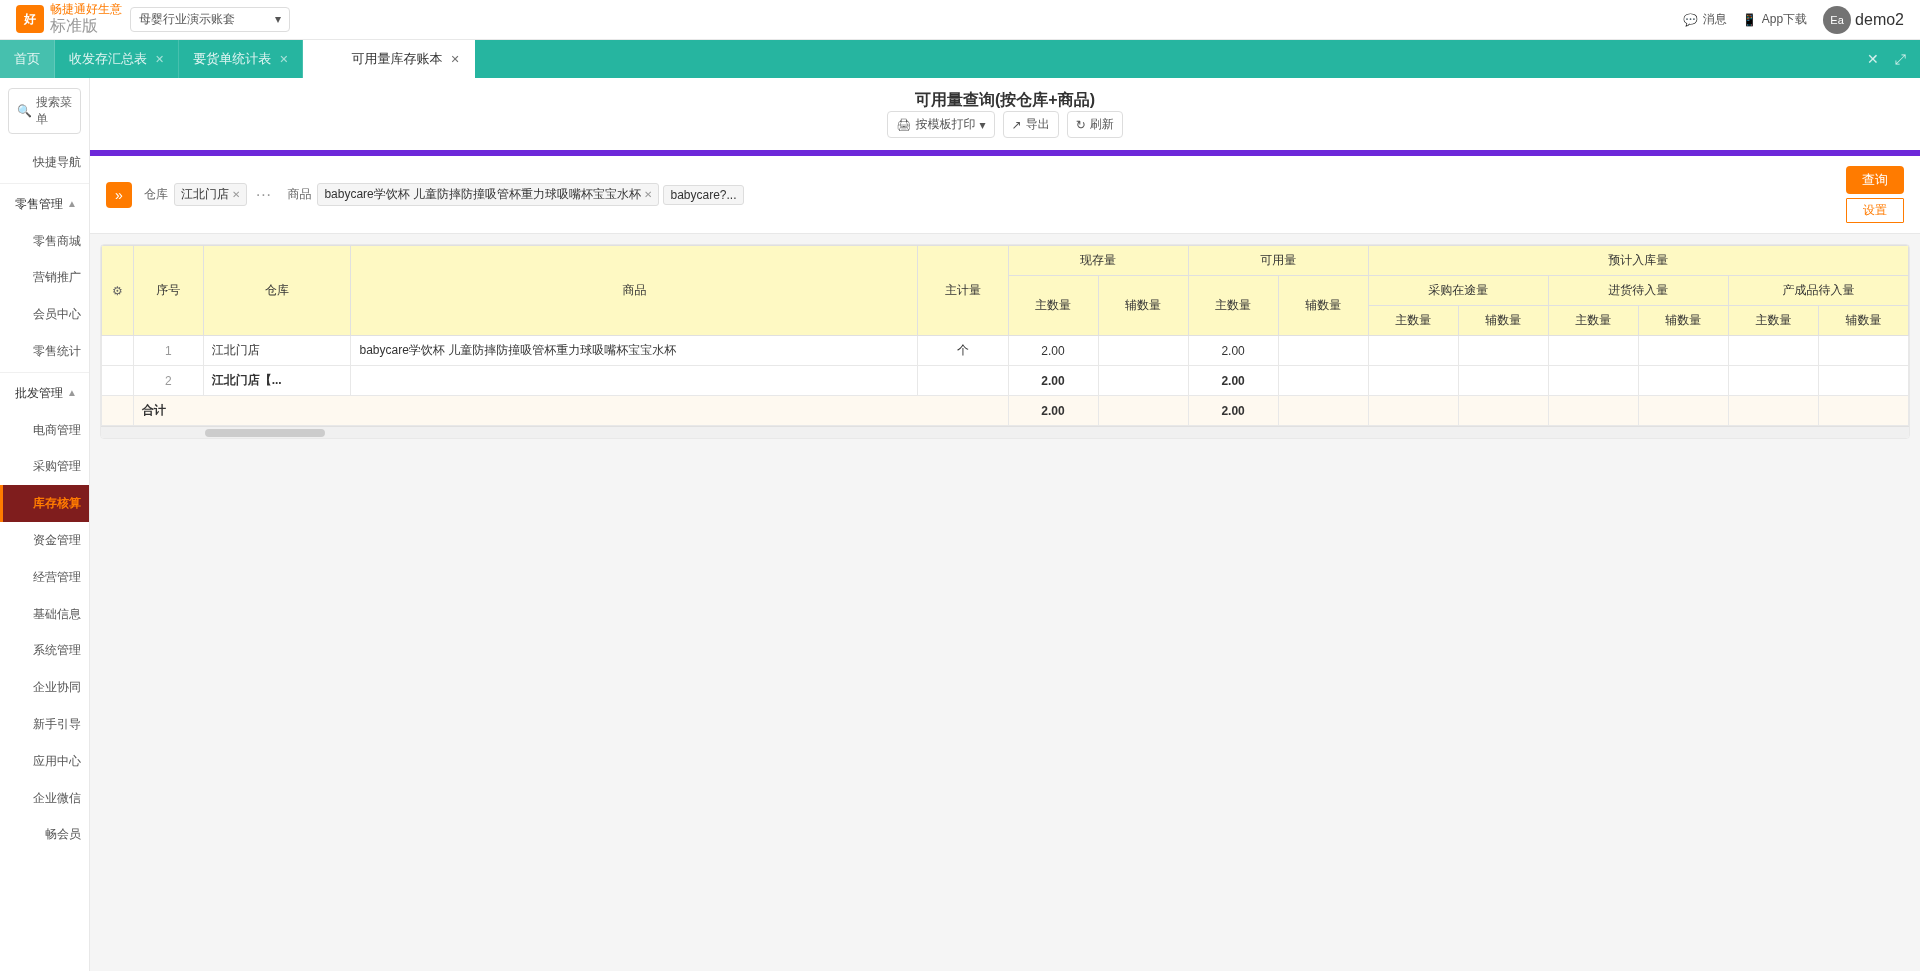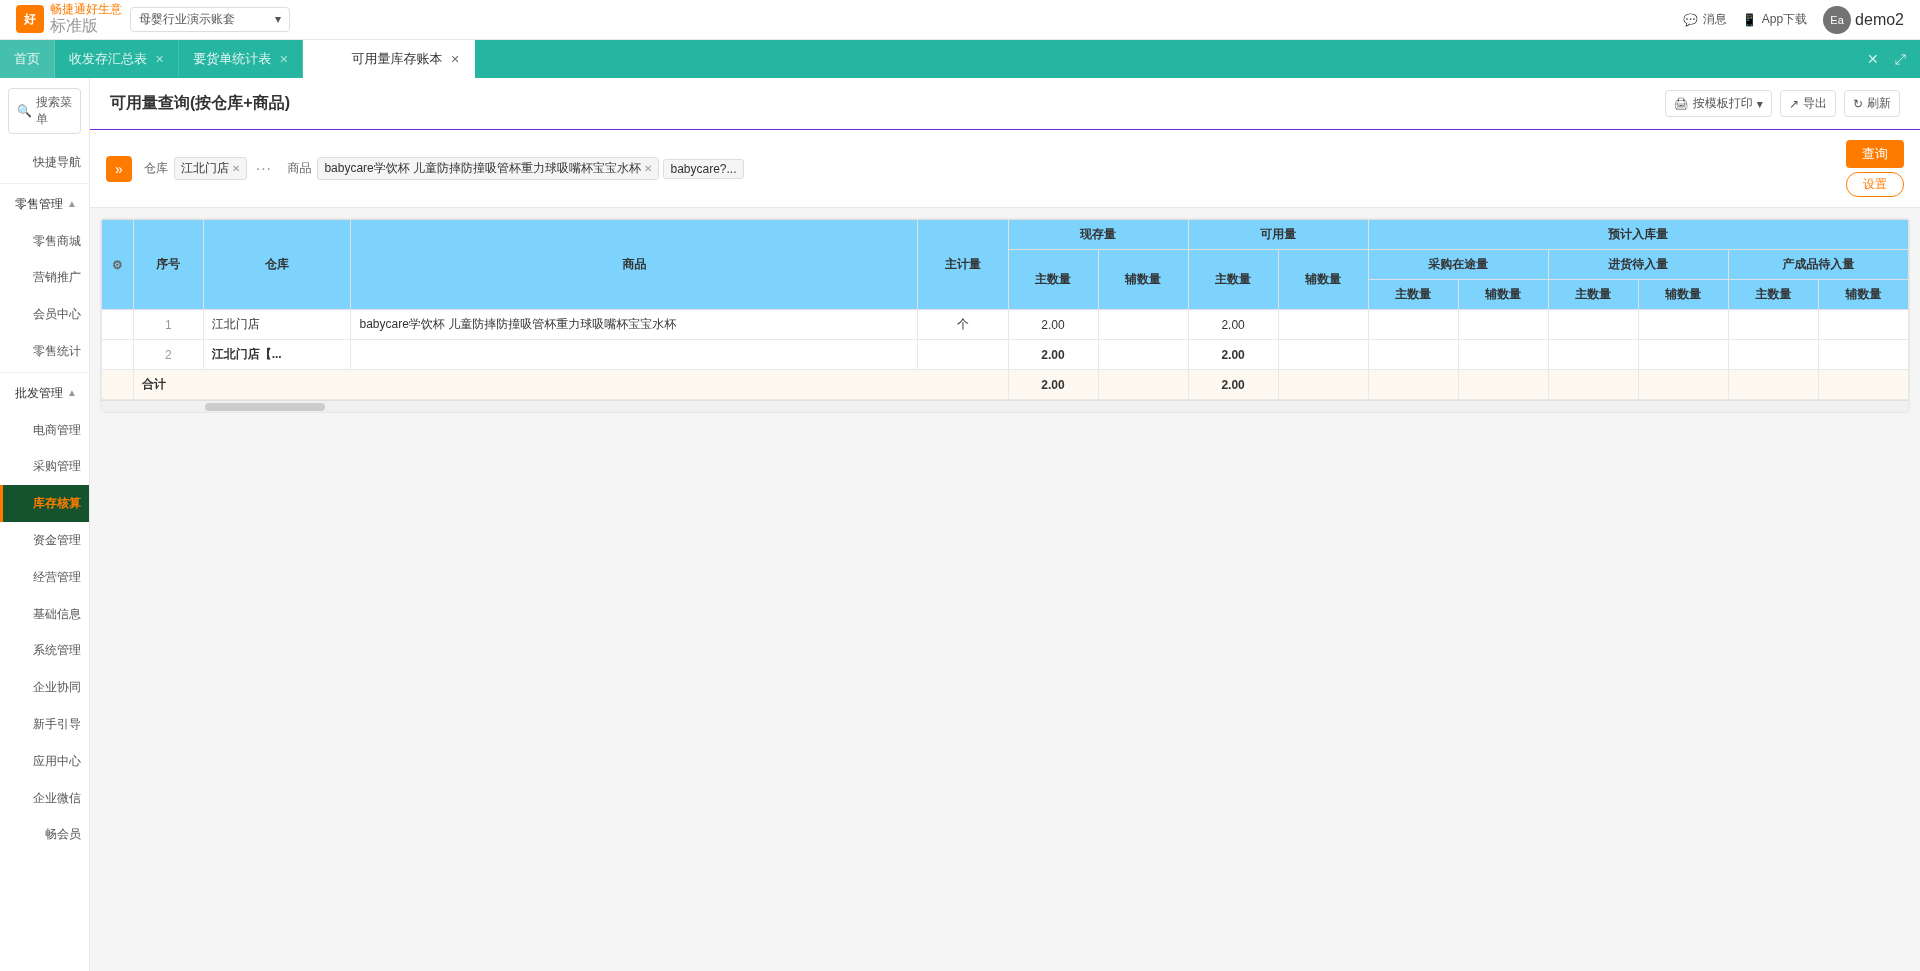--- a/index.html
+++ b/index.html
@@ -70,41 +70,42 @@
     .sidebar-search-btn { width: 100%; background: none; border: 1px solid #ddd; border-radius: 4px; padding: 5px 8px; font-size: 12px; color: #666; cursor: pointer; text-align: left; display: flex; align-items: center; gap: 4px; }
     .sidebar-item {
       padding: 10px 8px;
       text-align: right;
       font-size: 12px;
       color: #555;
       cursor: pointer;
       border-left: 3px solid transparent;
       line-height: 1.4;
     }
-    .sidebar-item.active { background: #14532d; color: #ff7b00; border-left-color: #ff7b00; font-weight: bold; }
+    .sidebar-item.active { background: #7f1d1d; color: #ff7b00; border-left-color: #ff7b00; font-weight: bold; }
     .sidebar-item.section-header { display: flex; align-items: center; justify-content: center; gap: 4px; color: #333; font-weight: 500; }
     .sidebar-item.section-header .arrow { font-size: 10px; color: #999; }
     .sidebar-divider { height: 1px; background: #f0f0f0; margin: 2px 0; }
 
     
     .content-area {
       flex: 1;
       overflow-y: auto;
       background: #f5f5f5;
       padding: 0;
     }
 
     
     .page-header {
       background: #fff;
       padding: 12px 20px;
       display: flex;
       align-items: center;
       justify-content: space-between;
-      border-bottom: 1px solid #6d28d9;
+      border-bottom: 6px solid #6d28d9;
+      flex-direction: column;
     }
     .page-title { font-size: 16px; font-weight: bold; color: #333; }
     .page-actions { display: flex; align-items: center; gap: 8px; }
     .page-action-btn { display: flex; align-items: center; gap: 4px; font-size: 12px; color: #555; cursor: pointer; padding: 4px 8px; border: 1px solid #ddd; border-radius: 4px; background: #fff; }
 
     
     .filter-bar {
       background: #fff;
       padding: 10px 16px;
       display: flex;
@@ -115,37 +116,37 @@
     }
     .filter-toggle { width: 26px; height: 26px; background: #ff7b00; border-radius: 4px; display: flex; align-items: center; justify-content: center; color: white; cursor: pointer; font-size: 14px; flex-shrink: 0; }
     .filter-group { display: flex; align-items: center; gap: 6px; }
     .filter-label { font-size: 12px; color: #666; white-space: nowrap; }
     .filter-tags { display: flex; align-items: center; gap: 4px; flex-wrap: wrap; }
     .filter-tag { background: #f5f5f5; border: 1px solid #ddd; border-radius: 3px; padding: 2px 6px; font-size: 12px; color: #333; display: flex; align-items: center; gap: 3px; }
     .filter-tag .remove { cursor: pointer; color: #999; font-size: 10px; }
     .filter-dots { color: #999; font-size: 16px; cursor: pointer; padding: 2px 4px; }
     .filter-actions { margin-left: auto; display: flex; flex-direction: column; gap: 4px; }
     .btn-query { background: #ff7b00; color: white; border: none; border-radius: 4px; padding: 5px 16px; font-size: 13px; cursor: pointer; }
-    .btn-setting { background: #fff; color: #ff7b00; border: 1px solid #ff7b00; border-radius: 12px; padding: 3px 14px; font-size: 12px; cursor: pointer; }
+    .btn-setting { background: #fff; color: #ff7b00; border: 1px solid #ff7b00; border-radius: 1px; padding: 3px 14px; font-size: 12px; cursor: pointer; }
 
     
     .table-container {
       background: #fff;
       margin: 10px;
       border: 1px solid #e8e8e8;
       border-radius: 4px;
       overflow: hidden;
     }
     .data-table { width: 100%; border-collapse: collapse; font-size: 12px; }
     .data-table th {
-      background: #7dd3fc;
+      background: #fef9c3;
       border: 1px solid #e0e0e0;
       padding: 6px 8px;
       text-align: center;
-      font-weight: bold;
+      font-weight: normal;
       color: #333;
       white-space: nowrap;
     }
     .data-table td {
       border: 1px solid #e8e8e8;
       padding: 6px 8px;
       text-align: center;
       color: #333;
     }
     .data-table .row-num { color: #999; }

